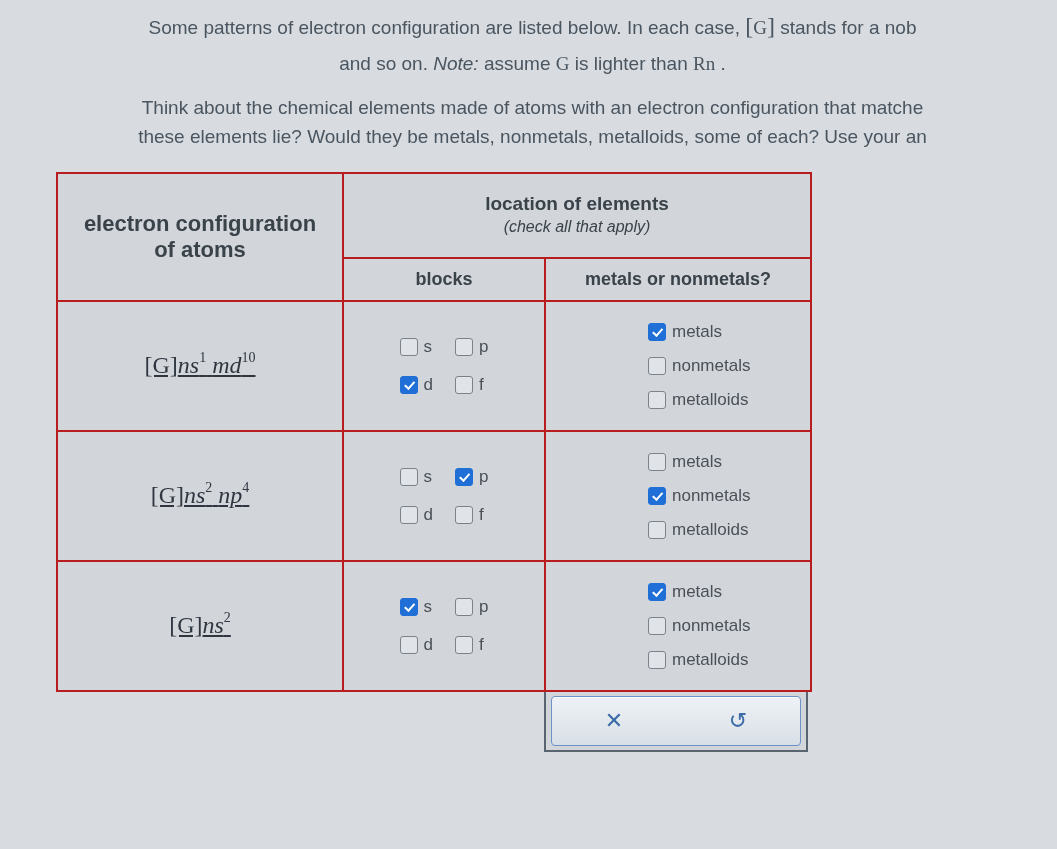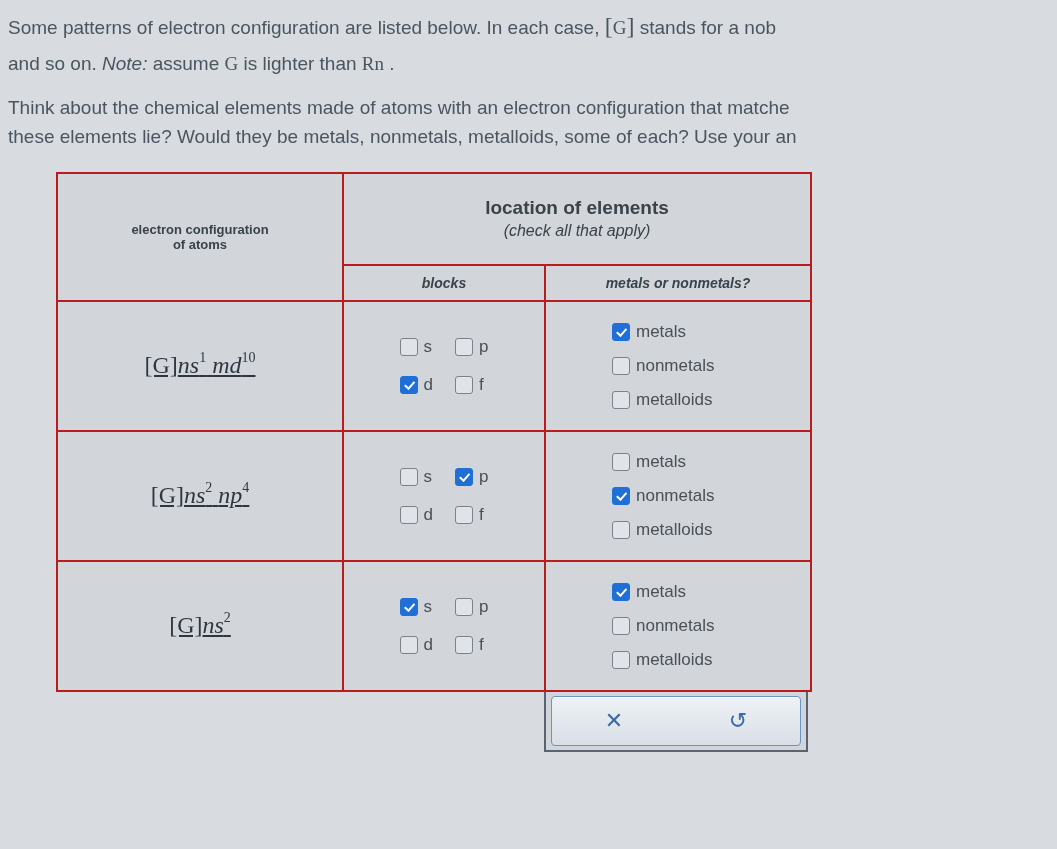--- a/index.html
+++ b/index.html
@@ -12,57 +12,56 @@
     height: 849px;
     box-sizing: border-box;
     overflow: hidden;
   }
   .prompt {
     font-size: 19px;
     line-height: 1.55;
     color: #4a5560;
     margin-bottom: 18px;
   }
-  .prompt p { margin: 0 0 14px 0; }
+  .prompt p { margin: 0 0 14px 0; text-align: center; }
   .note-italic { font-style: italic; }
   .math { font-family: "Times New Roman", serif; font-style: normal; }
   .bracket { font-family: "Times New Roman", serif; font-size: 24px; }
   table.main {
     border-collapse: collapse;
     margin: 20px 0 0 48px;
     background: #d2d6db;
   }
   table.main th, table.main td {
     border: 2px solid #b91c1c;
     padding: 0;
     vertical-align: middle;
     text-align: center;
   }
   th.ec-header {
     width: 284px;
     height: 126px;
-    font-size: 13px;
+    font-size: 22px;
     font-weight: bold;
     color: #3a424a;
   }
   th.loc-header {
     font-size: 19px;
     font-weight: bold;
     padding: 14px 0 10px 0;
   }
   th.loc-header .sub {
     font-weight: normal;
     font-style: italic;
     font-size: 16px;
   }
   th.blocks-header, th.mn-header {
-    font-size: 14px;
+    font-size: 18px;
     font-weight: bold;
     padding: 12px 0;
-    font-style: italic;
   }
   td.ec-cell {
     height: 128px;
     font-family: "Times New Roman", serif;
     font-size: 24px;
     color: #2f3640;
     text-decoration: underline;
   }
   td.ec-cell sup { font-size: 14px; vertical-align: super; position: relative; top: -2px;}
   td.blocks-cell { width: 200px; }
@@ -72,21 +71,21 @@
     grid-template-columns: auto auto;
     gap: 18px 22px;
     justify-content: center;
     align-items: center;
   }
   .mn-list {
     display: flex;
     flex-direction: column;
     gap: 14px;
     align-items: flex-start;
-    padding-left: 66px;
+    padding-left: 102px;
   }
   .cb-wrap {
     display: inline-flex;
     align-items: center;
     gap: 6px;
     font-size: 17px;
     color: #4a5058;
   }
   .cb {
     width: 18px;

